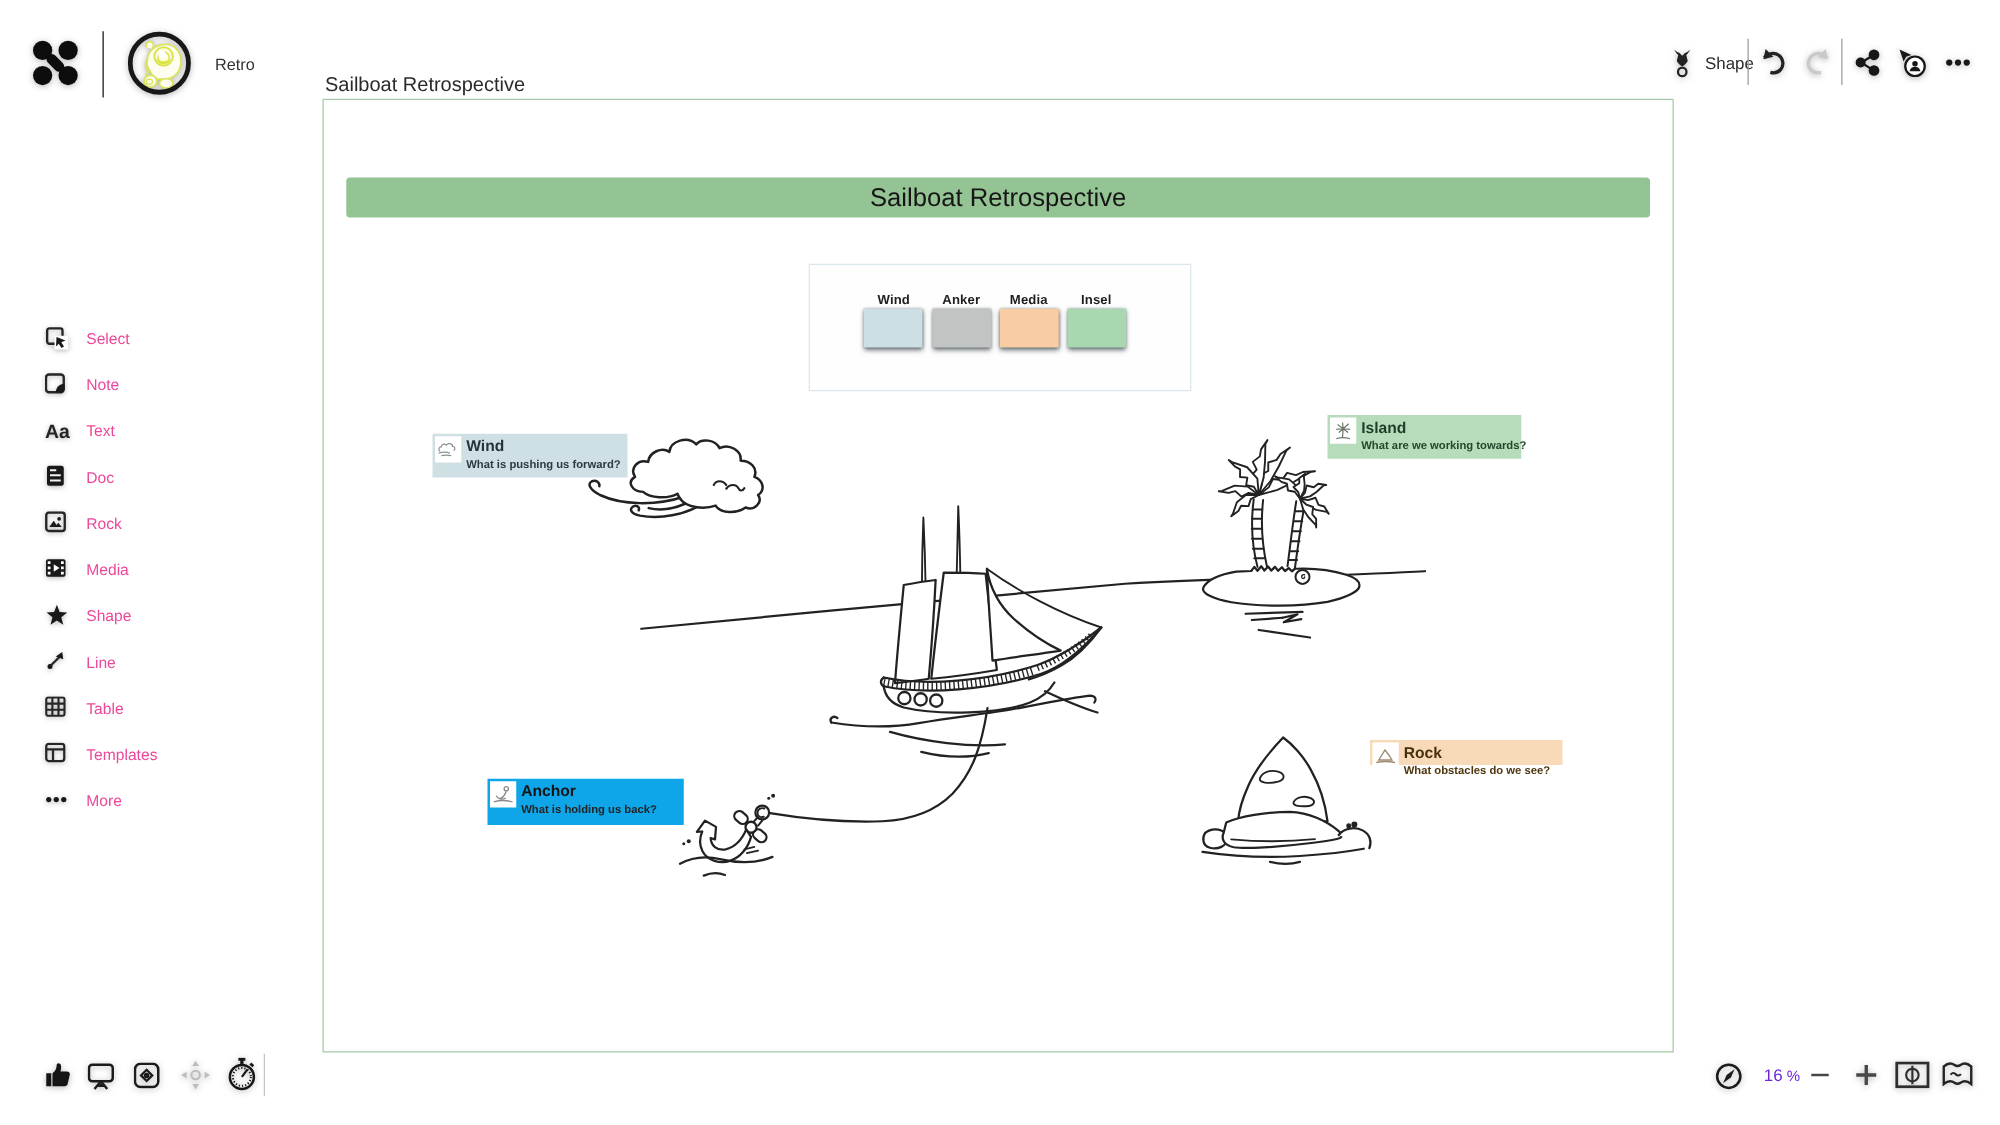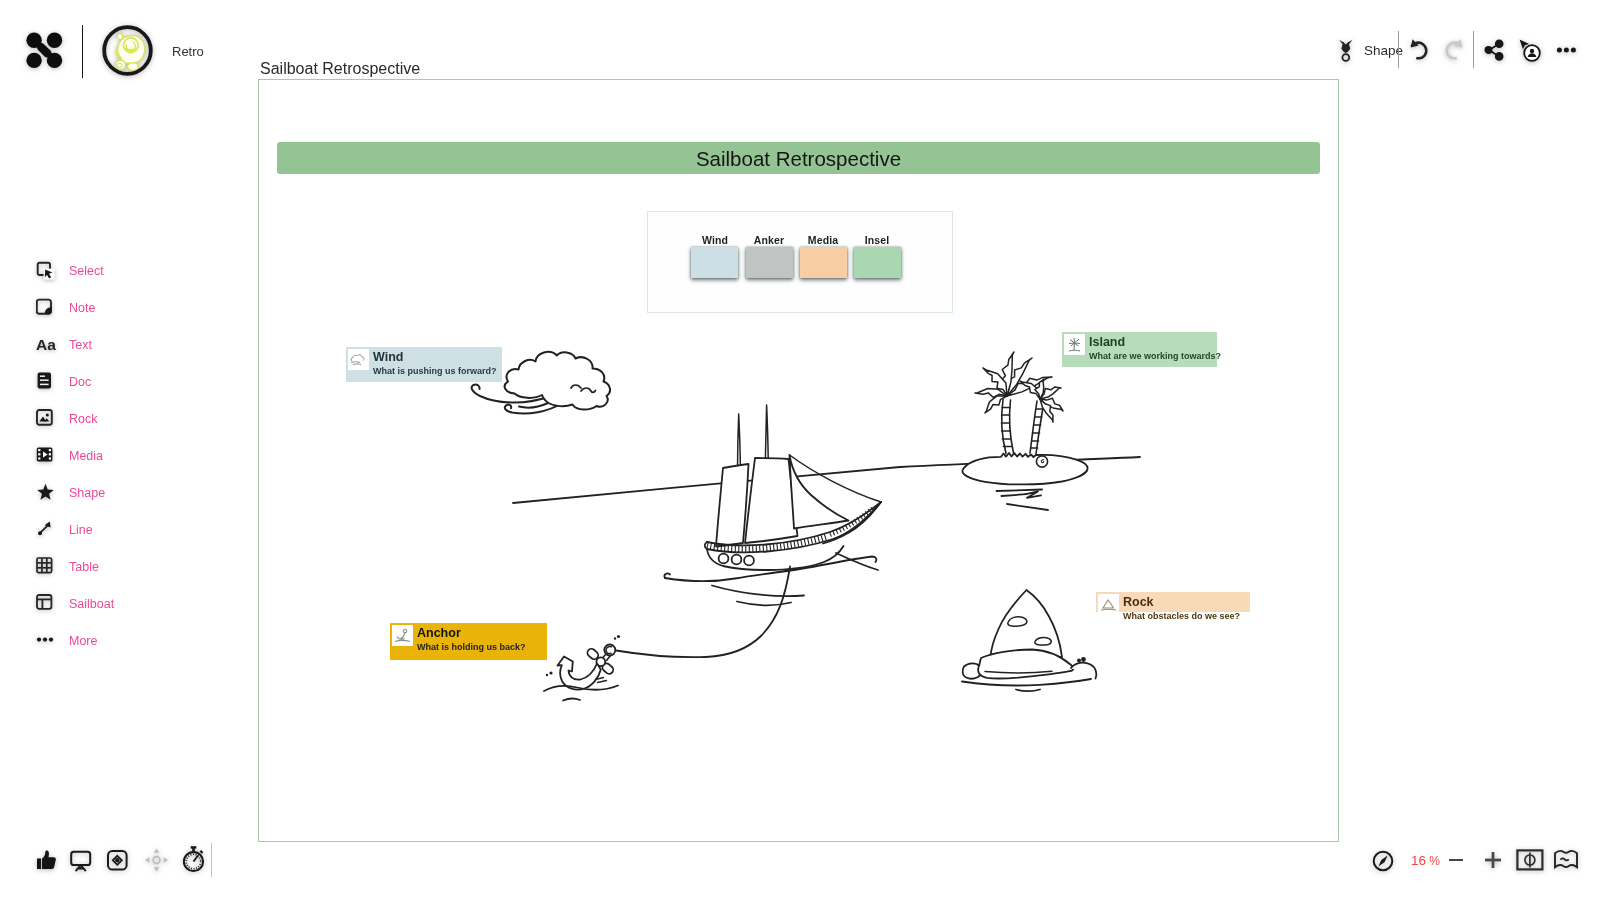--- a/index.html
+++ b/index.html
@@ -182,21 +182,21 @@
   <span>Table</span>
 </div>
 <div class="toolrow" style="top:594px">
   <svg width="19" height="19" viewBox="0 0 19 19">
       <g fill="none" stroke="#262626" stroke-width="1.8">
         <rect x="1" y="1" width="14.4" height="13.8" rx="2"></rect>
         <line x1="1" y1="5.4" x2="15.4" y2="5.4"></line>
         <line x1="6.4" y1="5.4" x2="6.4" y2="14.8"></line>
       </g>
     </svg>
-  <span>Sailboat</span>
+  <span>Templates</span>
 </div>
 <div class="toolrow" style="top:631px">
   <svg width="19" height="19" viewBox="0 0 19 19">
       <g fill="#191919">
         <circle cx="3" cy="8.6" r="2.1"></circle>
         <circle cx="9" cy="8.6" r="2.1"></circle>
         <circle cx="15" cy="8.6" r="2.1"></circle>
       </g>
     </svg>
   <span>More</span>
@@ -231,21 +231,21 @@
   <line x1="11.5" y1="1.6" x2="11.5" y2="5.4" stroke="#161616" stroke-width="2.6"></line>
   <line x1="8.7" y1="1.4" x2="14.3" y2="1.4" stroke="#161616" stroke-width="2.4"></line>
   <line x1="18.3" y1="4.8" x2="20.6" y2="7" stroke="#161616" stroke-width="2.2"></line>
 </svg>
 <div class="abs" style="left:211px;top:843px;width:1.4px;height:34px;background:#c2c2c2"></div>
 
 <svg class="abs sh" style="left:1372px;top:850px" width="22" height="22" viewBox="0 0 22 22">
   <circle cx="11" cy="11" r="9.3" fill="none" stroke="#1b1b1b" stroke-width="2"></circle>
   <path d="M15.6,5.4 L12.7,12 L6.4,16.6 L9.3,10 Z" fill="#1b1b1b"></path>
 </svg>
-<div class="abs" style="left:1411px;top:853px;font-size:13.5px;color:#ef4444">16<span style="font-size:12px"> %</span></div>
+<div class="abs" style="left:1411px;top:853px;font-size:13.5px;color:#6d28d9">16<span style="font-size:12px"> %</span></div>
 <div class="abs" style="left:1449px;top:858.5px;width:14px;height:2.7px;background:#474747"></div>
 <svg class="abs sh" style="left:1484px;top:851px" width="18" height="18" viewBox="0 0 18 18">
   <line x1="9" y1="1" x2="9" y2="17" stroke="#474747" stroke-width="2.7"></line>
   <line x1="1" y1="9" x2="17" y2="9" stroke="#474747" stroke-width="2.7"></line>
 </svg>
 <svg class="abs sh" style="left:1516px;top:849px" width="28" height="22" viewBox="0 0 28 22">
   <rect x="1.4" y="1.4" width="25" height="19" fill="none" stroke="#2e2e2e" stroke-width="2.2"></rect>
   <circle cx="13.9" cy="11" r="5" fill="none" stroke="#2e2e2e" stroke-width="1.7"></circle>
   <line x1="13.9" y1="3.6" x2="13.9" y2="18.4" stroke="#2e2e2e" stroke-width="1.7"></line>
 </svg>
@@ -277,21 +277,21 @@
 <div class="lbl" style="left:1062px;top:332px;width:155px;height:35px;background:#b7dcbb">
   <div class="ic"><svg width="21" height="21" viewBox="0 0 21 21">
         <g stroke="#6e7a6e" stroke-width="1" fill="none">
           <path d="M10.5,9 L10,16 M10.5,9 L6,5.5 M10.5,9 L10,4 M10.5,9 L15,5 M10.5,9 L5,9.5 M10.5,9 L16,9.5 M10.5,9 L7,12 M10.5,9 L14.5,12"></path>
           <path d="M5,17 C8,16 13,16 16,17"></path>
         </g>
       </svg></div>
   <div class="tt" style="color:#1c3f26">Island</div>
   <div class="st" style="color:#21482c">What are we working towards?</div>
 </div>
-<div class="lbl" style="left:390px;top:623px;width:157px;height:37px;background:#eab308">
+<div class="lbl" style="left:390px;top:623px;width:157px;height:37px;background:#0ea5e9">
   <div class="ic"><svg width="21" height="21" viewBox="0 0 21 21">
         <g stroke="#8b8b8b" stroke-width="1.1" fill="none">
           <circle cx="13" cy="6" r="1.7"></circle>
           <path d="M13,8 C12,11 10.5,13 8,14 M8,14 C6.5,13.8 5.5,12.8 5,11.5 M8,14 C9.5,14.5 11,14.3 12.5,13.5"></path>
           <path d="M3,16.5 C8,15 13,15 18,16.5"></path>
         </g>
       </svg></div>
   <div class="tt" style="color:#141414">Anchor</div>
   <div class="st" style="color:#232323">What is holding us back?</div>
 </div>

